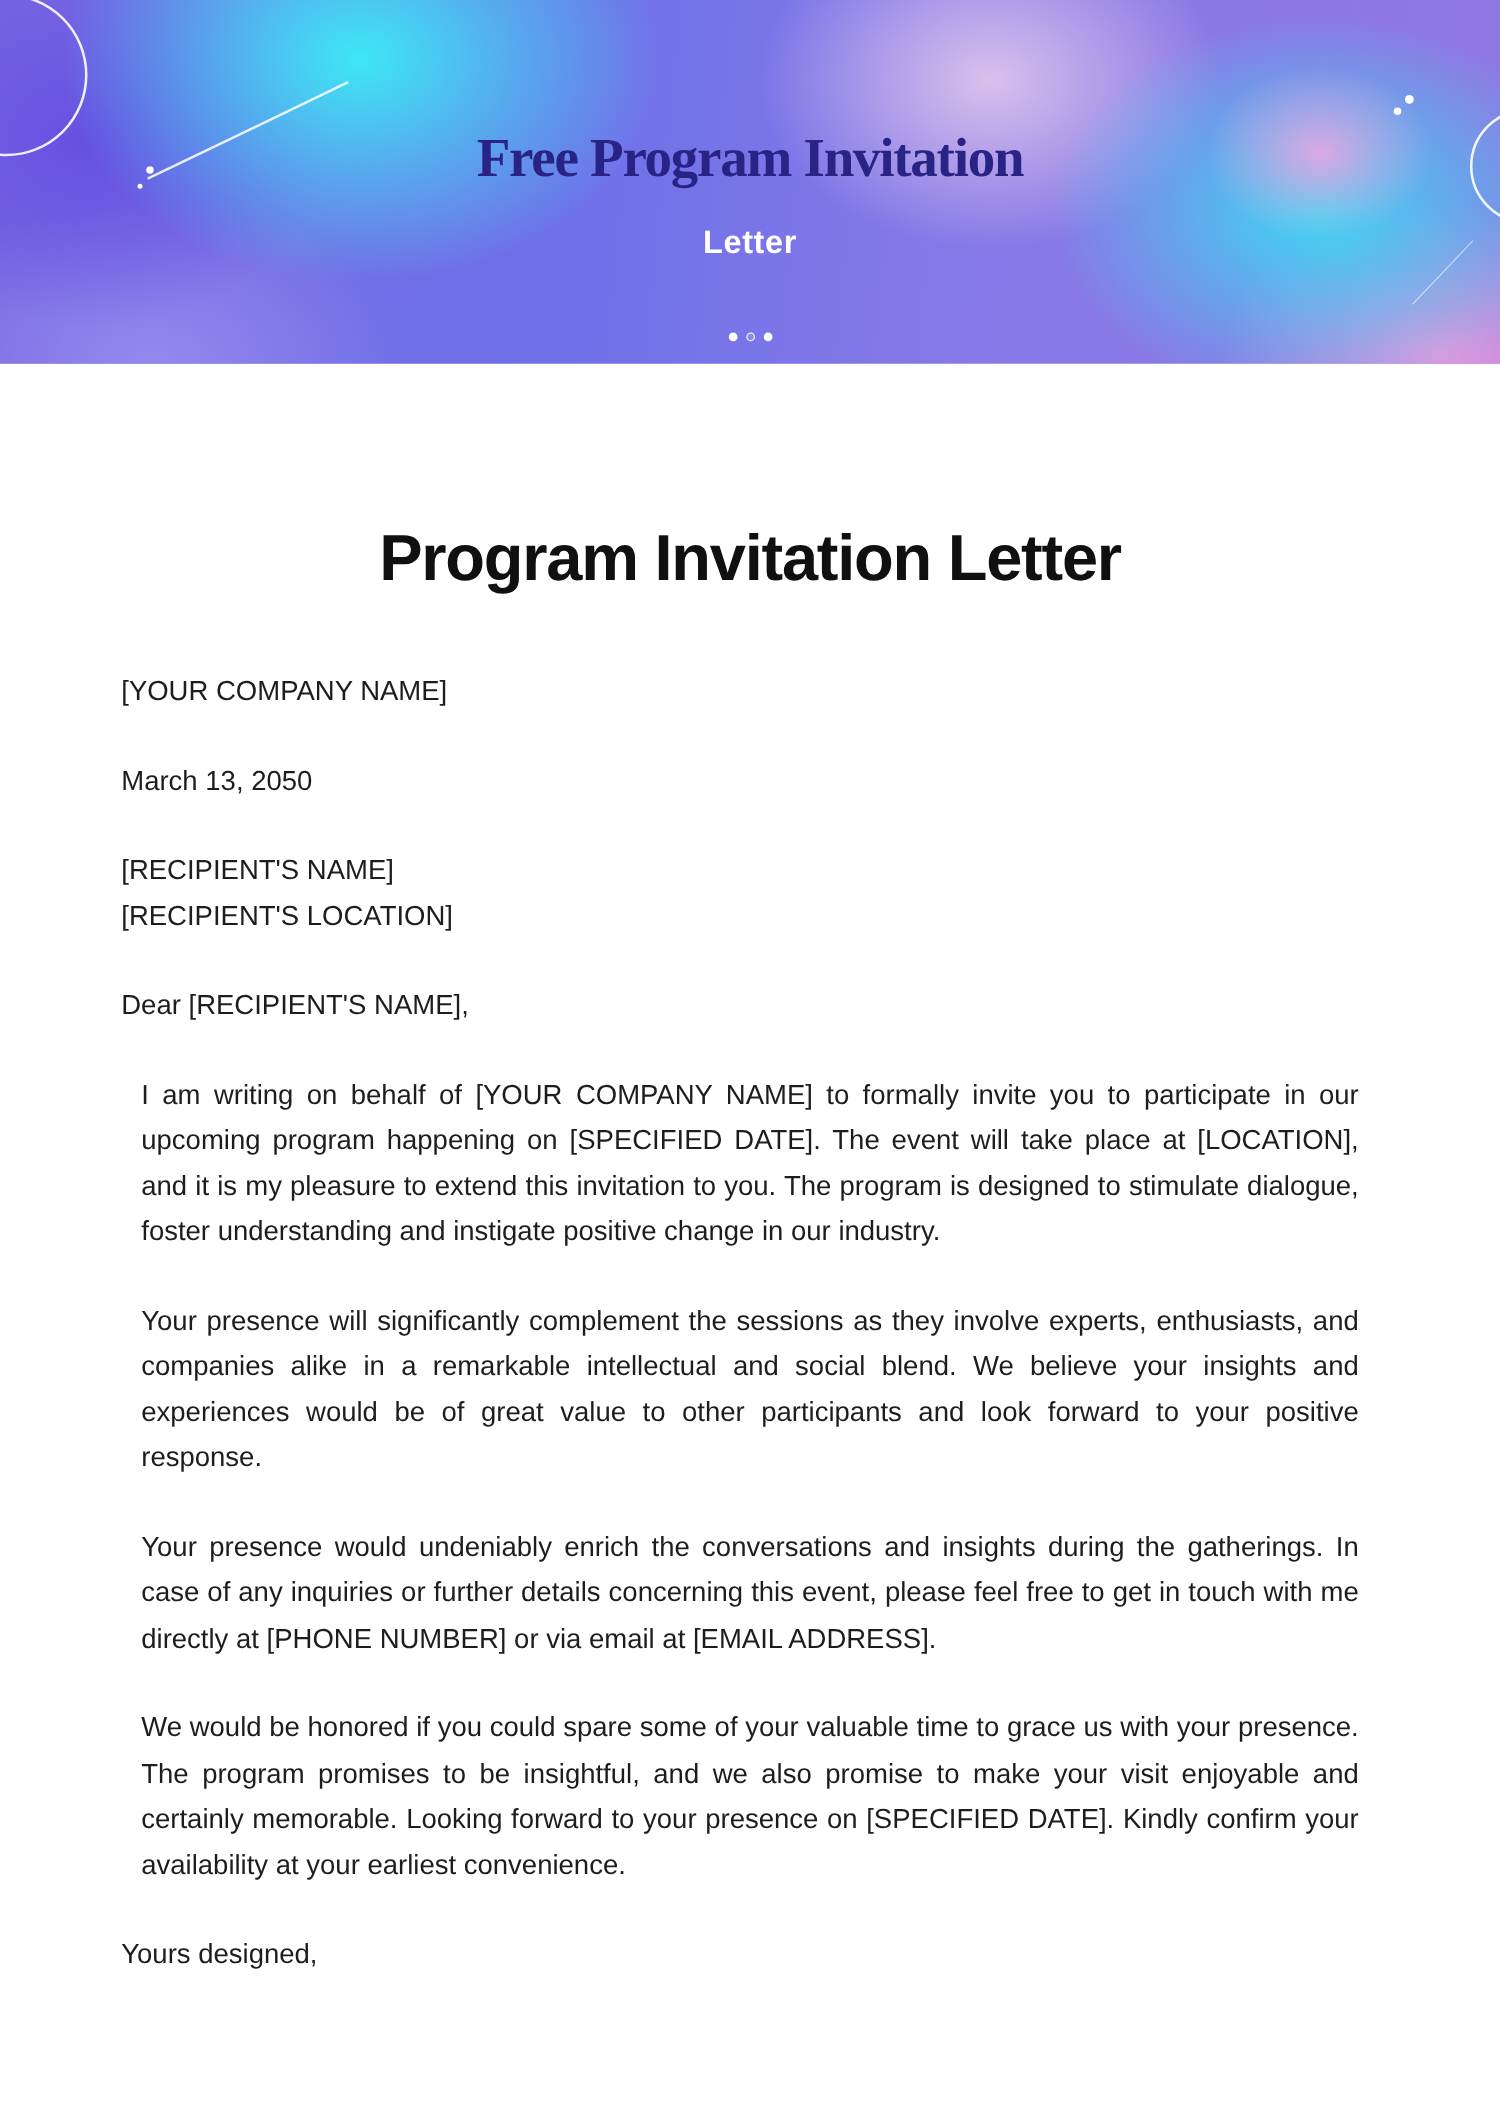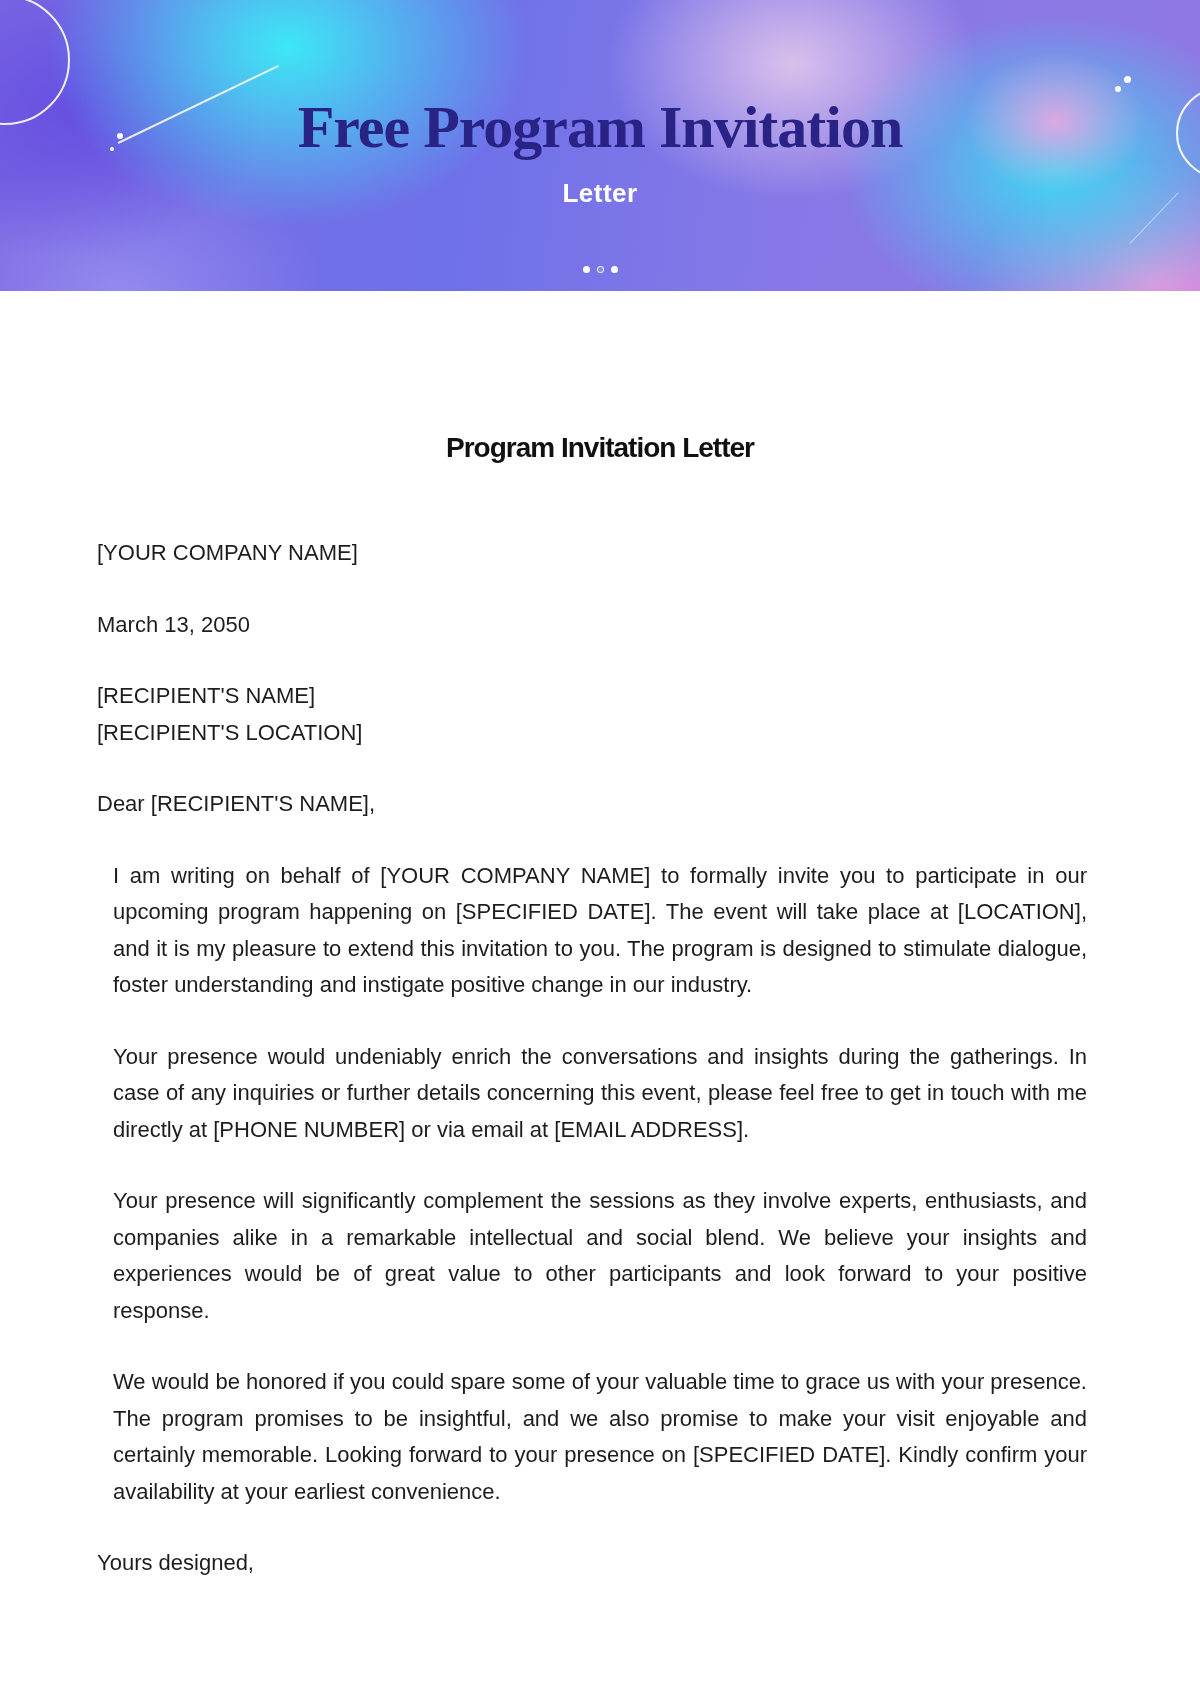--- a/index.html
+++ b/index.html
@@ -20,21 +20,21 @@
       radial-gradient(185px 135px at 66% 22%, rgba(221,196,236,.95) 0%, rgba(221,196,236,0) 100%),
       radial-gradient(175px 120px at 96% 97%, rgba(238,152,220,.95) 0%, rgba(238,152,220,0) 100%),
       radial-gradient(195px 150px at 6% 38%, rgba(100,75,225,.85) 0%, rgba(100,75,225,0) 100%),
       radial-gradient(205px 135px at 10% 100%, rgba(160,150,242,.7) 0%, rgba(160,150,242,0) 100%),
       linear-gradient(96deg, #7a68e2 0%, #6e71e9 38%, #8679e7 65%, #9078e2 100%);
   }
   .banner-title {
     position: absolute; top: 85px; left: 0; width: 100%; margin: 0;
     text-align: center;
     font-family: "Liberation Serif", serif;
-    font-weight: 700; font-size: 60px; line-height: 84px;
+    font-weight: 700; font-size: 44px; line-height: 84px;
     letter-spacing: -1px;
   }
   .banner-subtitle {
     position: absolute; top: 178px; left: 0; width: 100%;
     text-align: center;
     font-size: 26px; line-height: 31px; font-weight: 700; letter-spacing: .5px;
     color: #ffffff;
   }
   .carousel {
     position: absolute; top: 266px; left: 0; width: 100%;
@@ -66,21 +66,21 @@
   .wdot { position: absolute; background: #ffffff; border-radius: 50%; }
   .wdot.d1 { left: 117px;  top: 133px; width: 6px; height: 6px; }
   .wdot.d2 { left: 110px;  top: 147px; width: 4px; height: 4px; }
   .wdot.d3 { left: 1124px; top: 76px;  width: 7px; height: 7px; }
   .wdot.d4 { left: 1115px; top: 86px;  width: 6px; height: 6px; }
 
   
   .doc { padding: 0 97px; color: #1d1d1d; }
   .doc-title {
     margin: 130px 0 0; text-align: center;
-    font-size: 28px; line-height: 53px; font-weight: 700; letter-spacing: -1px;
+    font-size: 52px; line-height: 53px; font-weight: 700; letter-spacing: -1px;
     color: #101010;
   }
   .line  { margin: 35px 0 0; font-size: 22px; line-height: 36.5px; }
   .line.first { margin-top: 61px; }
   .addr-block { margin: 35px 0 0; }
   .addr-block .line { margin: 0; }
   .para  { margin: 35px 16px 0; font-size: 22px; line-height: 36.5px; text-align: justify; }
   .bold, .b { font-weight: 400; }
 </style>
 </head>
@@ -116,23 +116,23 @@
 
     <div class="addr-block">
       <p class="line bold">[RECIPIENT'S NAME]</p>
       <p class="line">[RECIPIENT'S LOCATION]</p>
     </div>
 
     <p class="line"><span>Dear </span><span class="b">[RECIPIENT'S NAME]</span><span>,</span></p>
 
     <p class="para"><span>I am writing on behalf of </span><span class="b">[YOUR COMPANY NAME]</span><span> to formally invite you to participate in our upcoming program happening on </span><span class="b">[SPECIFIED DATE]</span><span>. The event will take place at </span><span class="b">[LOCATION]</span><span>, and it is my pleasure to extend this invitation to you. The program is designed to stimulate dialogue, foster understanding and instigate positive change in our industry.</span></p>
 
+    <p class="para"><span>Your presence will significantly complement the sessions as they involve experts, enthusiasts, and companies alike in a remarkable intellectual and social blend. We believe your insights and experiences would be of great value to other participants and look forward to your positive response.</span></p>
+
     <p class="para"><span>Your presence would undeniably enrich the conversations and insights during the gatherings. In case of any inquiries or further details concerning this event, please feel free to get in touch with me directly at [PHONE NUMBER] or via email at [EMAIL ADDRESS].</span></p>
-
-    <p class="para"><span>Your presence will significantly complement the sessions as they involve experts, enthusiasts, and companies alike in a remarkable intellectual and social blend. We believe your insights and experiences would be of great value to other participants and look forward to your positive response.</span></p>
 
     <p class="para"><span>We would be honored if you could spare some of your valuable time to grace us with your presence. The program promises to be insightful, and we also promise to make your visit enjoyable and certainly memorable. Looking forward to your presence on </span><span class="b">[SPECIFIED DATE]</span><span>. Kindly confirm your availability at your earliest convenience.</span></p>
 
     <p class="line">Yours designed,</p>
 
   </main>
 
 </div>
 
 </body></html>

